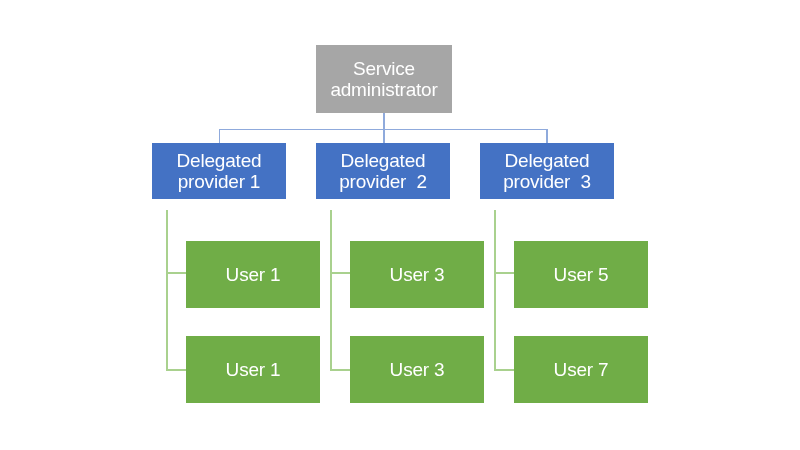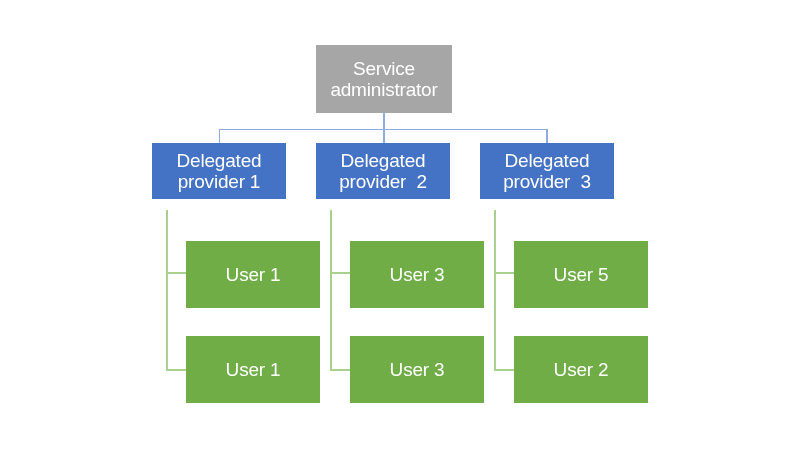--- a/index.html
+++ b/index.html
@@ -100,15 +100,15 @@
   <div class="node provider p2">Delegated
 provider  2</div>
   <div class="node provider p3">Delegated
 provider  3</div>
 
   <div class="node user u-row1 u-col1">User 1</div>
   <div class="node user u-row2 u-col1">User 1</div>
   <div class="node user u-row1 u-col2">User 3</div>
   <div class="node user u-row2 u-col2">User 3</div>
   <div class="node user u-row1 u-col3">User 5</div>
-  <div class="node user u-row2 u-col3">User 2</div>
+  <div class="node user u-row2 u-col3">User 7</div>
 
 </div>
 
 </body></html>

